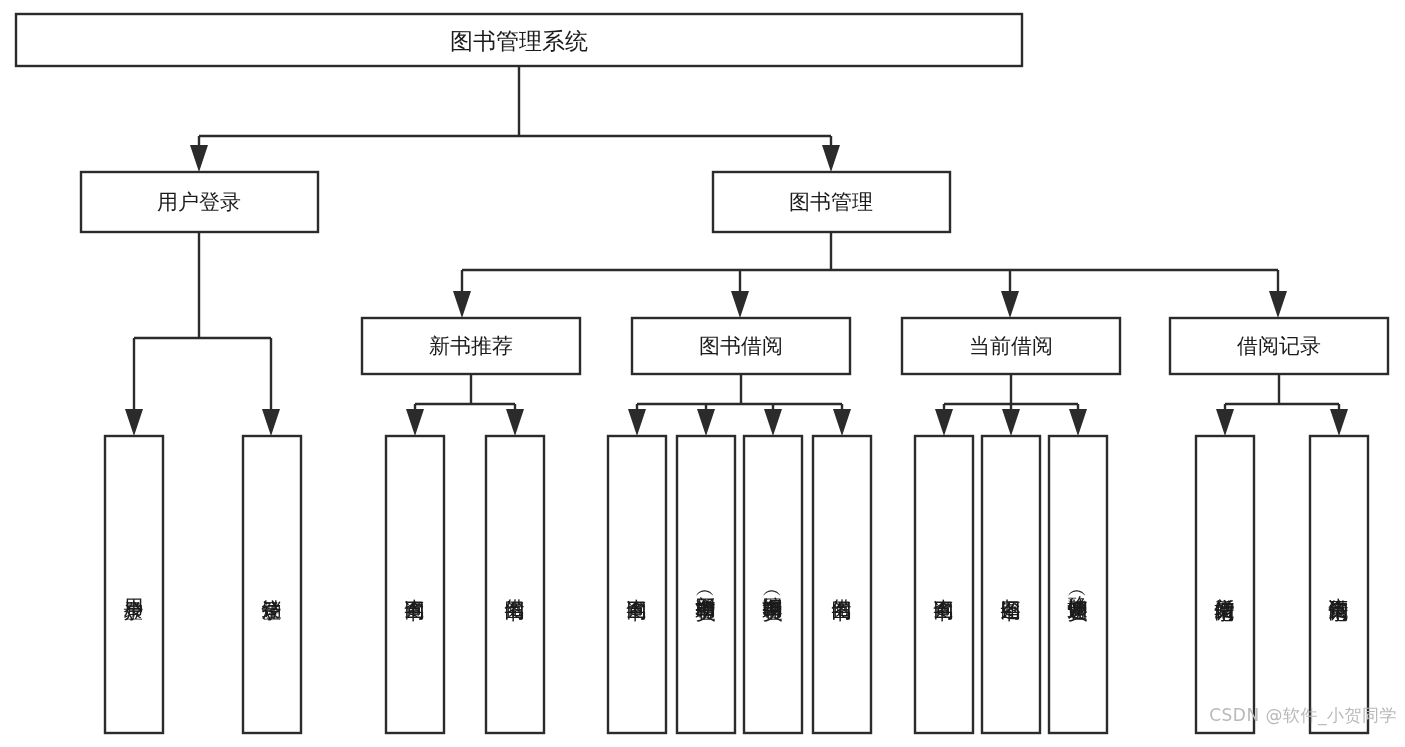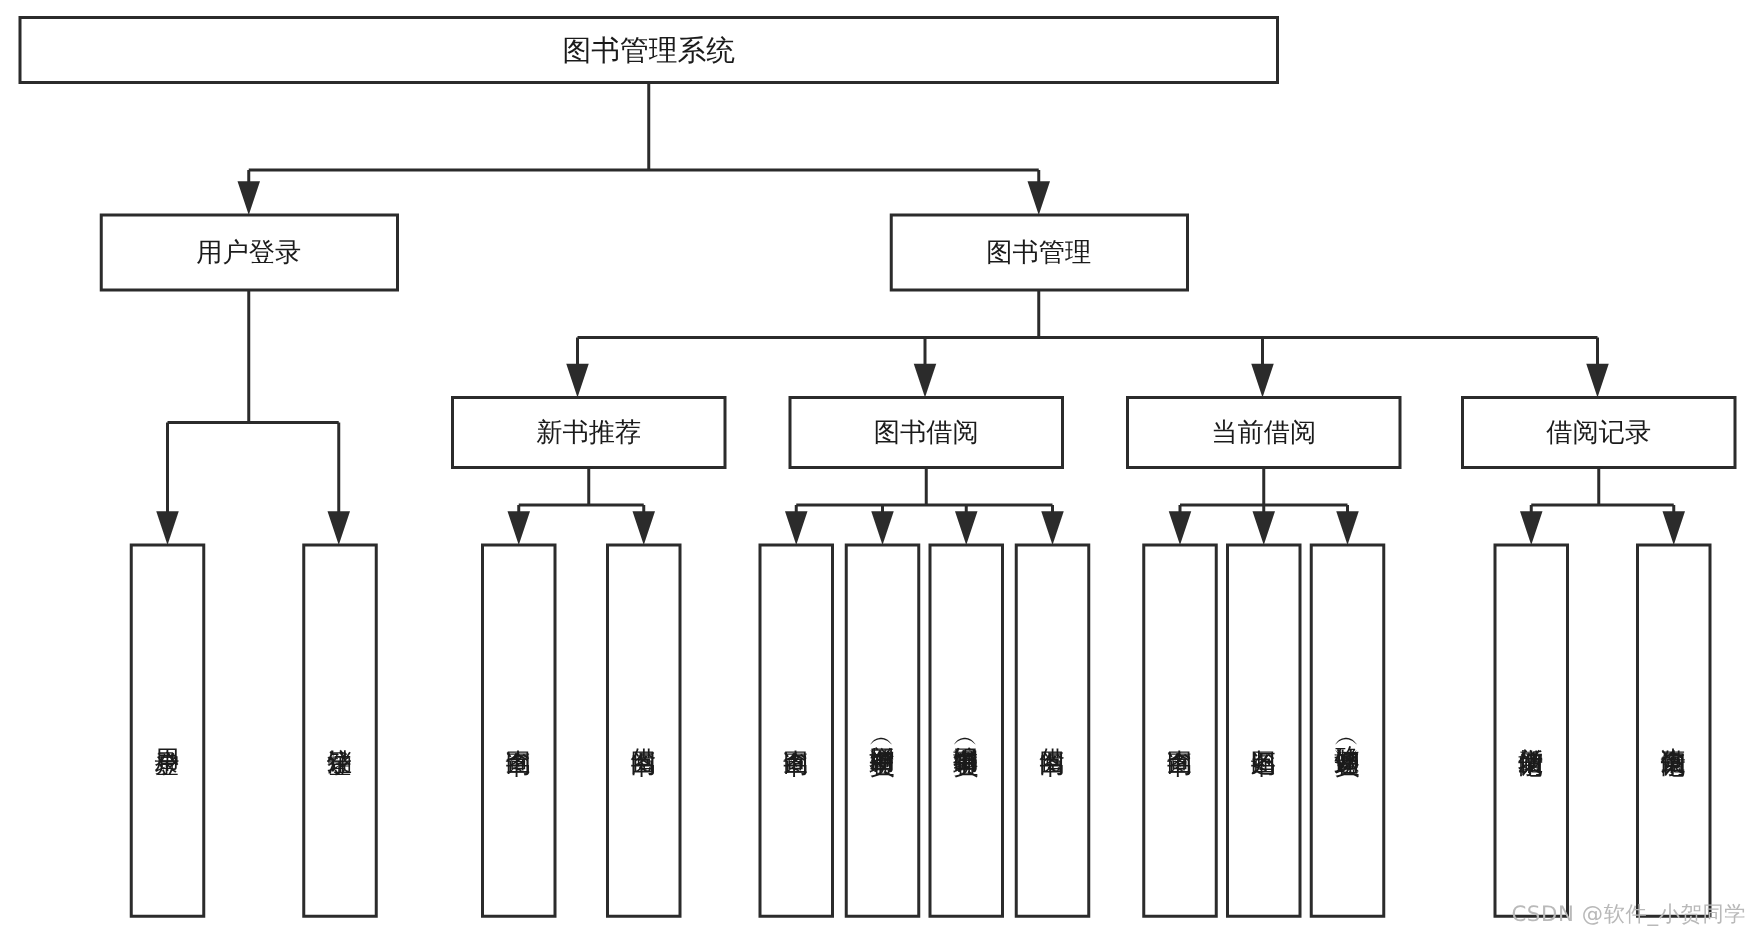--- a/index.html
+++ b/index.html
@@ -58,21 +58,21 @@
     fill: none;
     stroke-linecap: butt;
   }
   .arrow-head {
     fill: #2b2b2b;
     stroke: none;
   }
   .watermark {
     position: absolute;
     right: 8px;
-    bottom: 4px;
+    bottom: 20px;
     font-family: "DejaVu Sans", "Liberation Sans", sans-serif;
     font-size: 17px;
     color: #b9b9b9;
     white-space: nowrap;
     user-select: none;
     letter-spacing: 0.5px;
   }
 </style>
 </head>
 <body>

